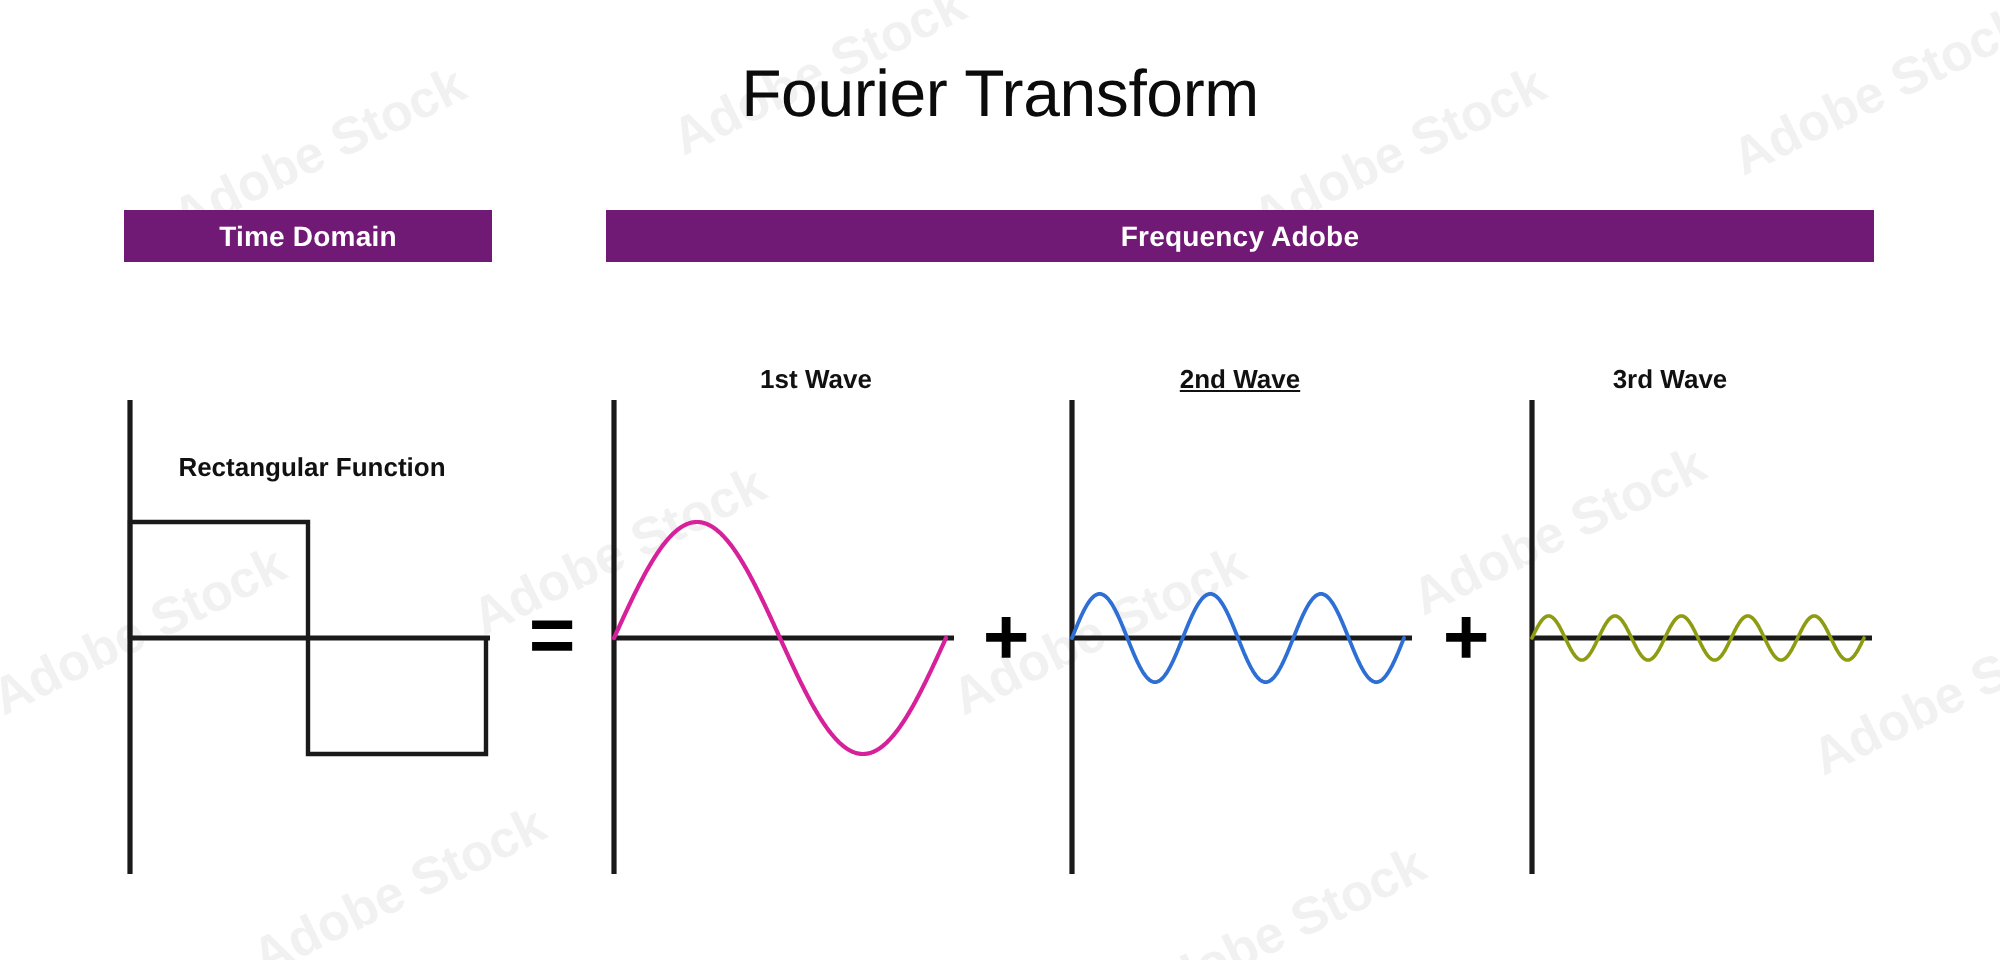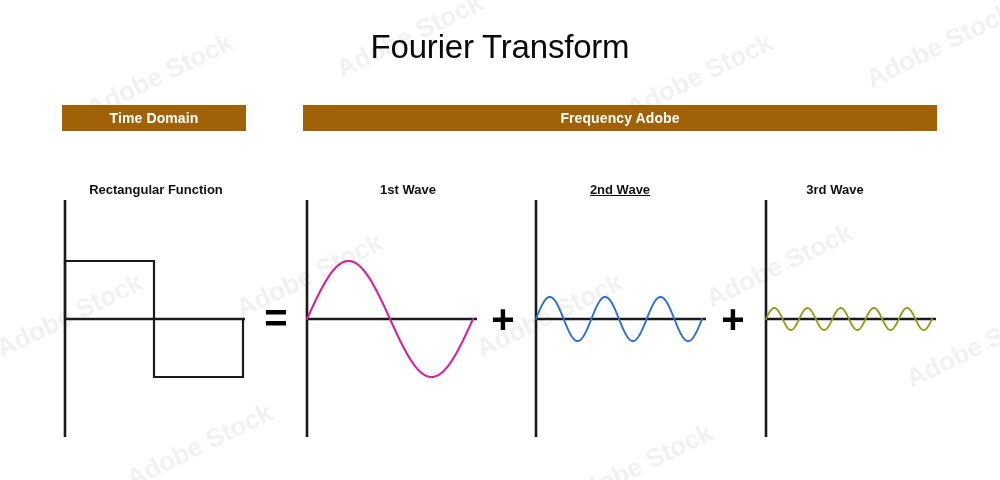--- a/index.html
+++ b/index.html
@@ -27,21 +27,21 @@
     font-size: 33px;
     font-weight: normal;
     letter-spacing: -0.2px;
     color: #0b0b0b;
   }
 
   
   .domain-bar {
     position: absolute;
     height: 26px;
-    background: #a16207;
+    background: #701a75;
     color: #ffffff;
     font-size: 14px;
     font-weight: bold;
     display: flex;
     align-items: center;
     justify-content: center;
     letter-spacing: 0.1px;
   }
   #bar-time { left: 62px; top: 105px; width: 184px; }
   #bar-freq { left: 303px; top: 105px; width: 634px; }
@@ -49,21 +49,21 @@
   
   .panel-caption {
     position: absolute;
     top: 182px;
     text-align: center;
     font-size: 13px;
     font-weight: bold;
     color: #111111;
     white-space: nowrap;
   }
-  #cap-rect { left: 62px;  width: 188px; }
+  #cap-rect { left: 62px;  width: 188px; margin-top: 44px; }
   #cap-w1   { left: 324px; width: 168px; }
   #cap-w2   { left: 536px; width: 168px; text-decoration: underline; }
   #cap-w3   { left: 751px; width: 168px; }
 
   
   .panel {
     position: absolute;
     top: 195px;
     height: 250px;
   }

